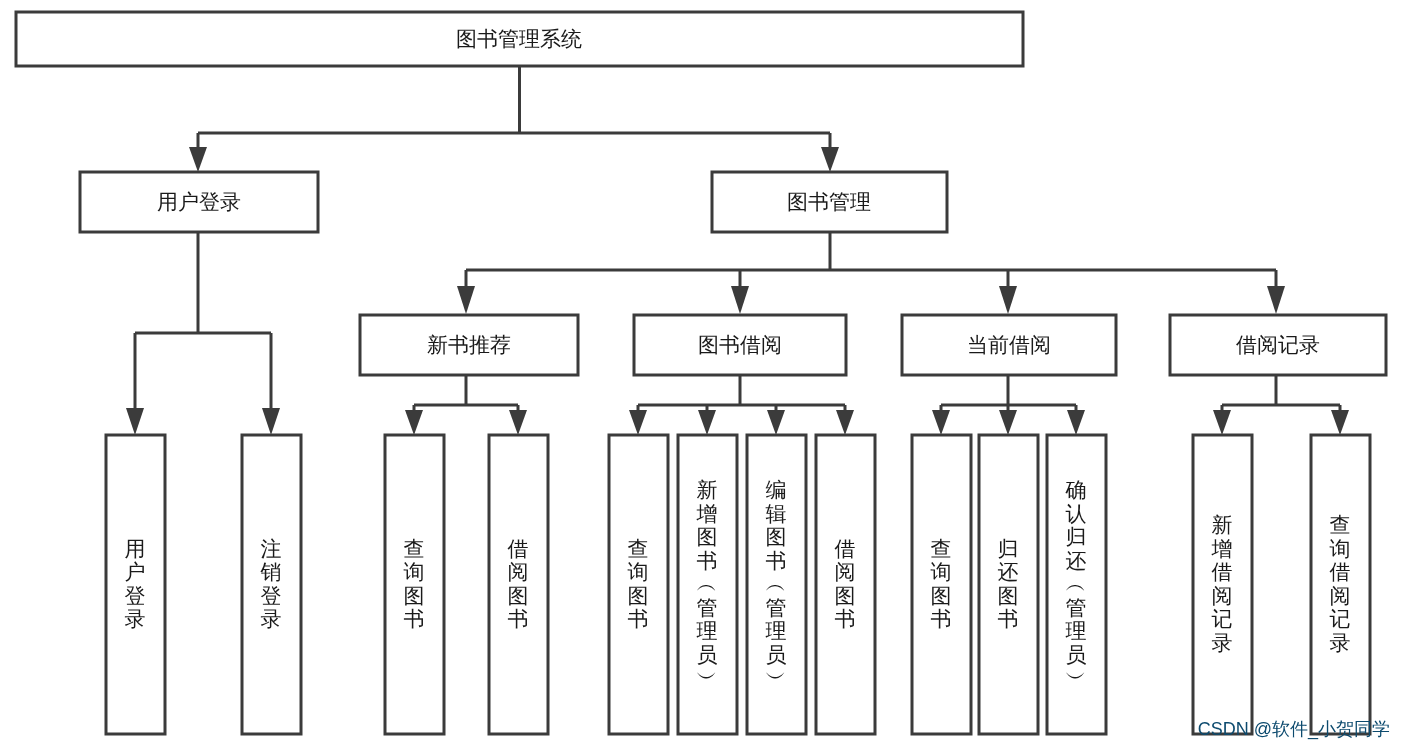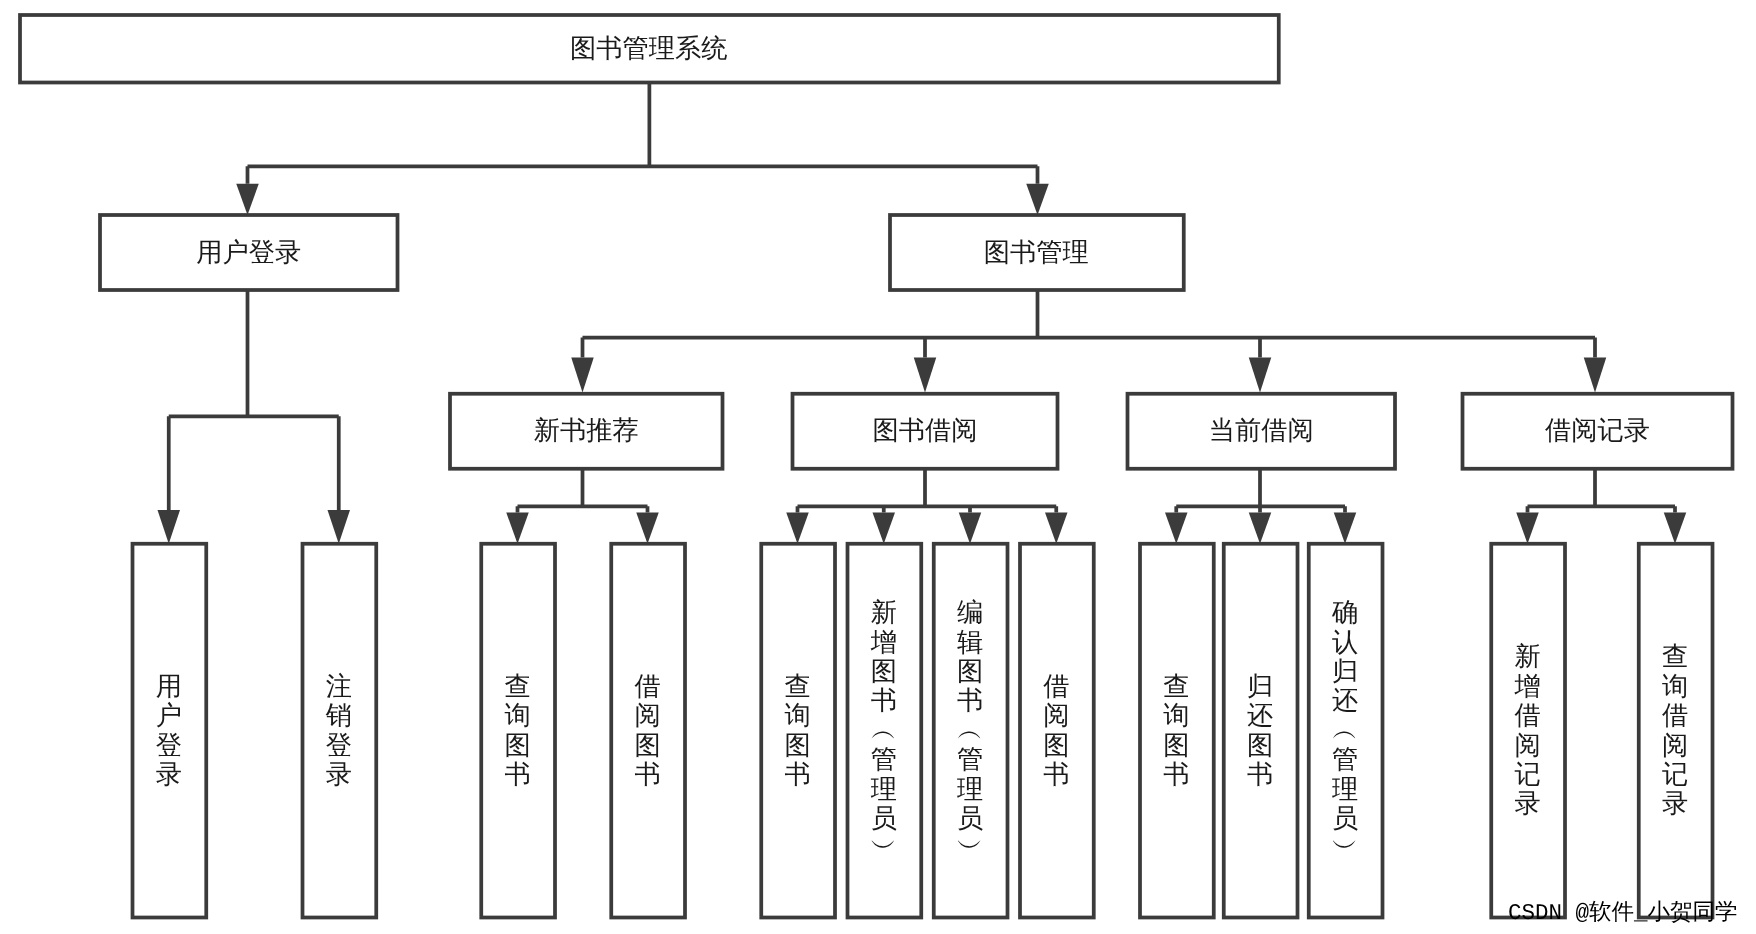--- a/index.html
+++ b/index.html
@@ -51,23 +51,23 @@
   .node-label-v {
     fill: #1a1a1a;
     font-family: "Liberation Sans", "DejaVu Sans", sans-serif;
     font-size: 21px;
     text-anchor: middle;
   }
   .watermark {
     position: absolute;
     right: 10px;
     bottom: 6px;
-    font-family: Liberation Mono, monospace;
+    font-family: Liberation Sans, sans-serif;
     font-size: 18px;
-    color: #000000;
+    color: #0c4a6e;
     white-space: nowrap;
     pointer-events: none;
   }
 </style>
 </head>
 <body>
 
 <div id="diagram-root">
   <svg class="diagram-canvas" viewBox="0 0 1405 747" xmlns="http://www.w3.org/2000/svg">
 

